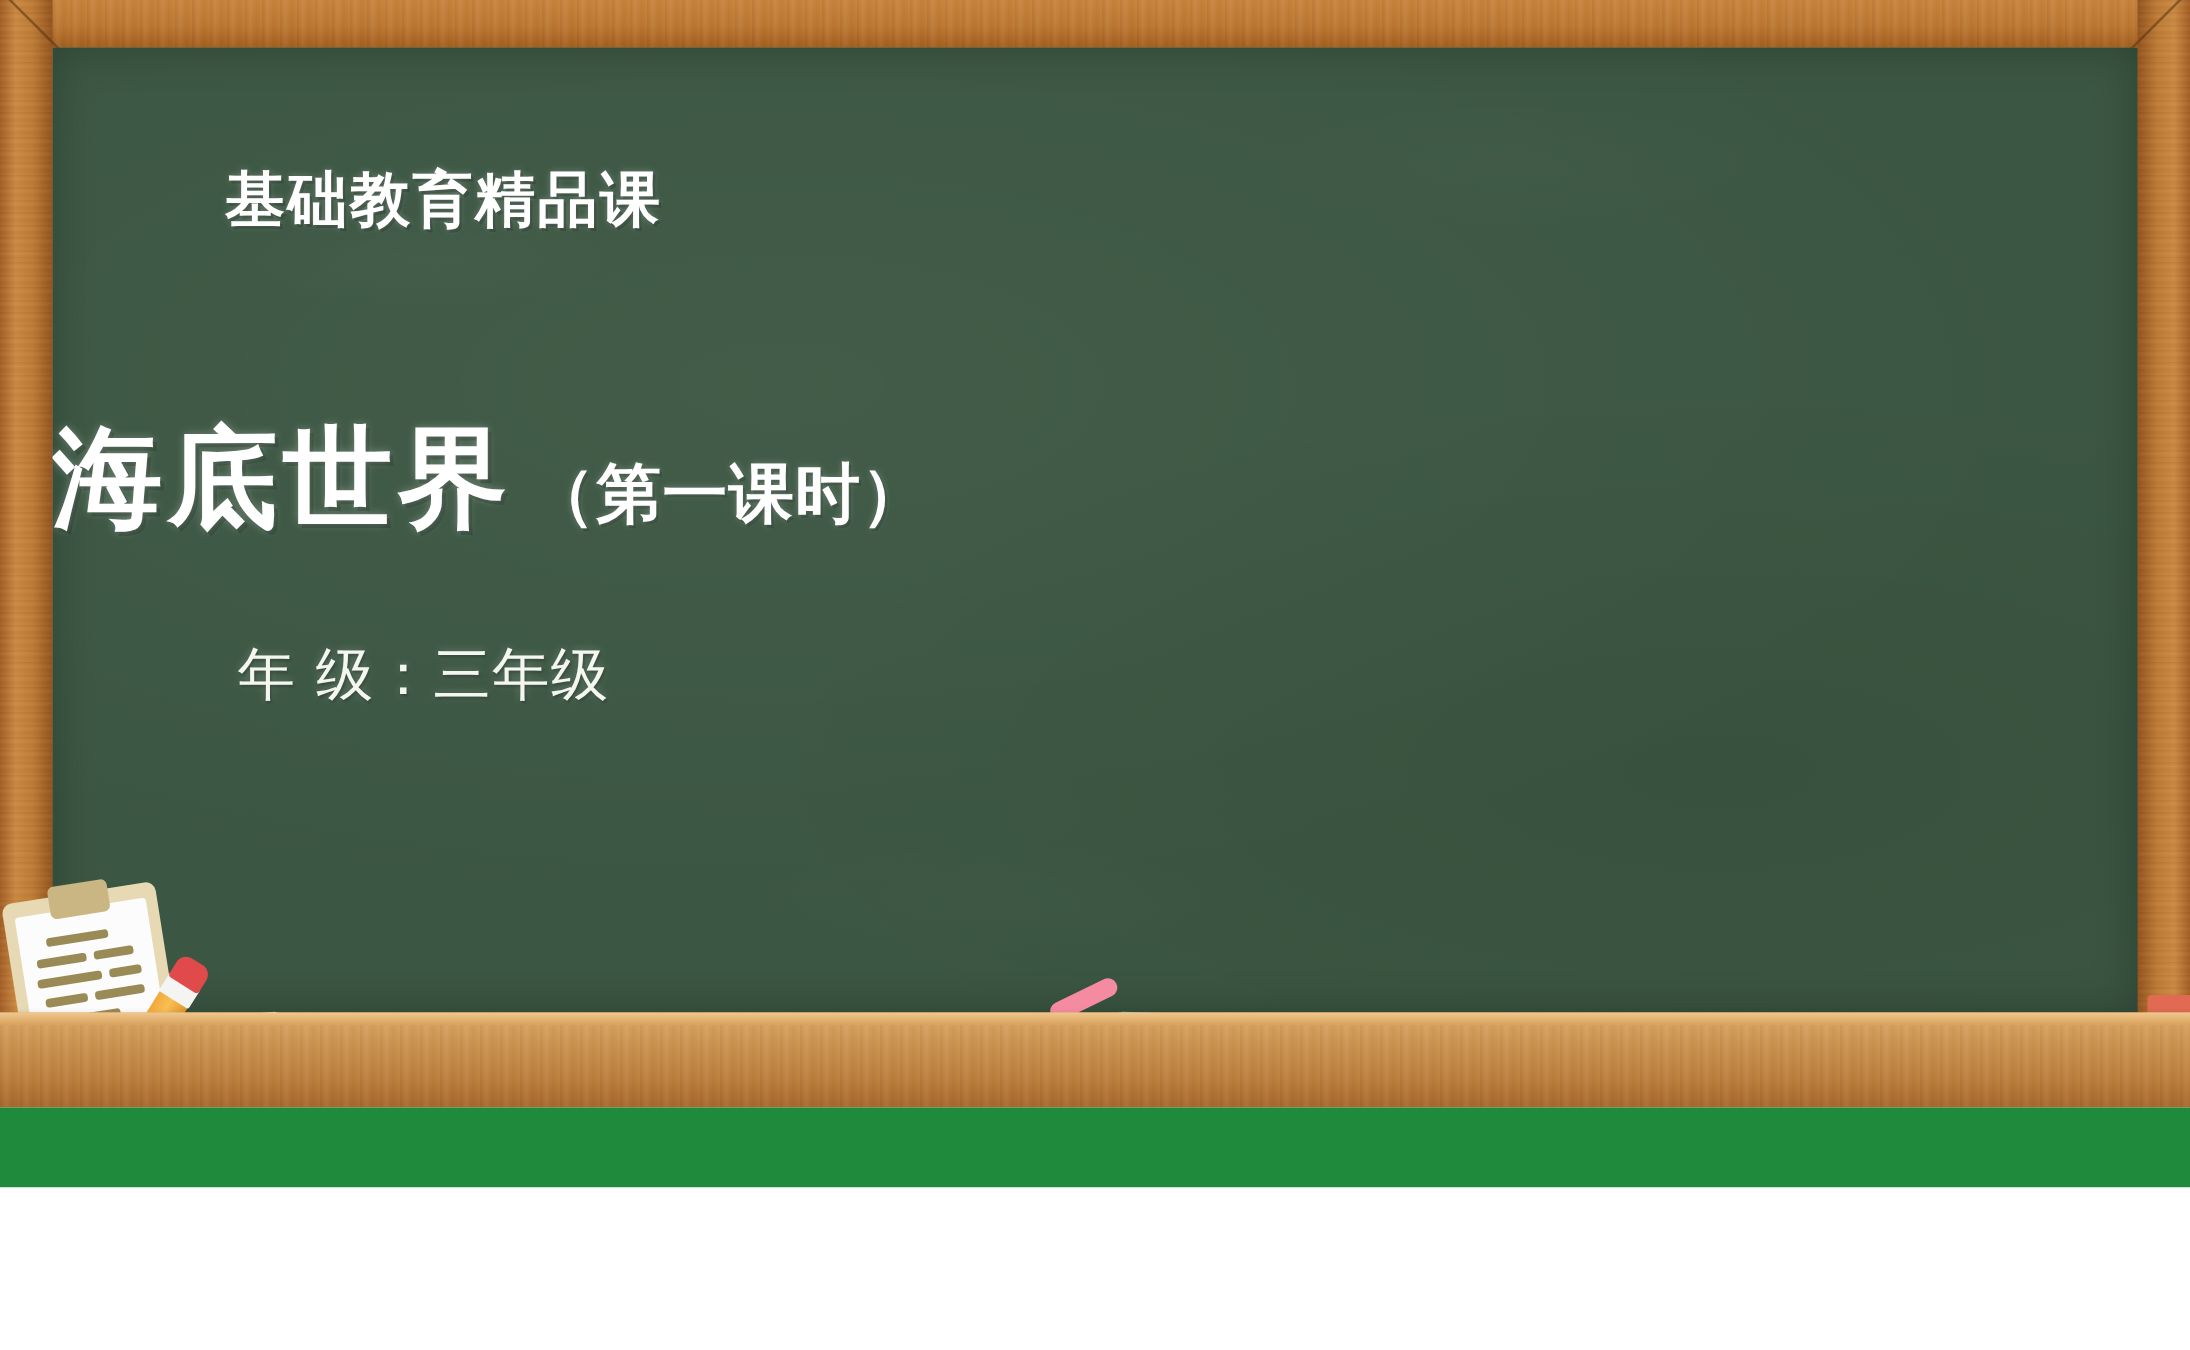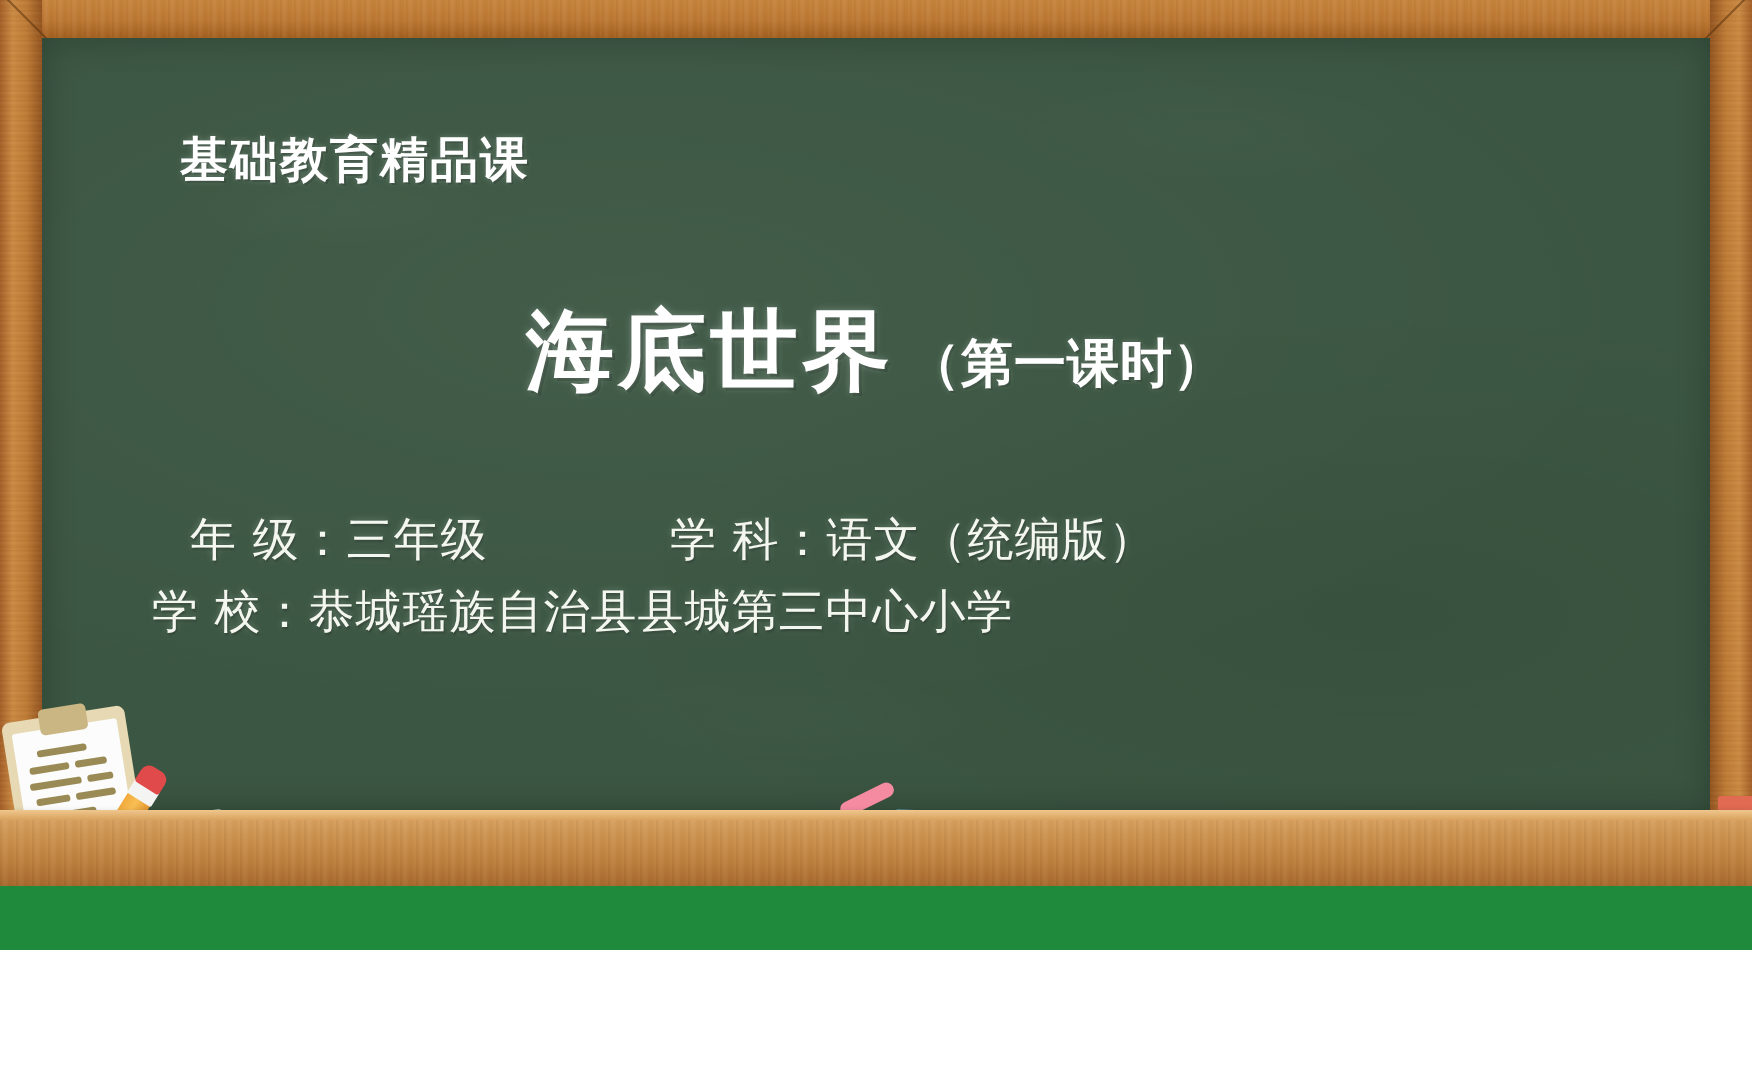--- a/index.html
+++ b/index.html
@@ -122,23 +122,23 @@
     font-size: 48px;
     letter-spacing: 2px;
     color: #ffffff;
     text-shadow: 2px 2px 0 rgba(0,0,0,0.18), 0 0 6px rgba(255,255,255,0.25);
     white-space: nowrap;
   }
 
   #title-block {
     position: absolute;
     left: 0;
-    top: 254px;
+    top: 286px;
     width: 1668px;
-    text-align: center;
+    text-align: left;
     white-space: nowrap;
   }
   #title-main {
     font-family: "Liberation Sans", "DejaVu Sans", sans-serif;
     font-weight: bold;
     font-size: 88px;
     letter-spacing: 4px;
     color: #ffffff;
     text-shadow: 3px 3px 0 rgba(0,0,0,0.16), 0 0 8px rgba(255,255,255,0.28);
     vertical-align: baseline;
@@ -372,24 +372,22 @@
 
       <div id="kicker">基础教育精品课</div>
 
       <div id="title-block">
         <span id="title-main">海底世界</span><span id="title-sub">（第一课时）</span>
       </div>
 
       <div id="info-block">
         <div class="info-row">
           <div class="info-cell left">年 级：三年级</div>
-          <div class="info-cell right">学 科：语文（统编版）</div>
         </div>
         <div class="info-row">
-          <div class="info-cell right">学 校：恭城瑶族自治县县城第三中心小学</div>
         </div>
       </div>
     </div>
   </div>
 
   <div id="deco-clipboard">
     <div class="cb-board"></div>
     <div class="cb-paper">
       <div class="cb-line" style="left:22px; top:20px; width:50px;"></div>
       <div class="cb-line" style="left:12px; top:36px; width:40px;"></div>

